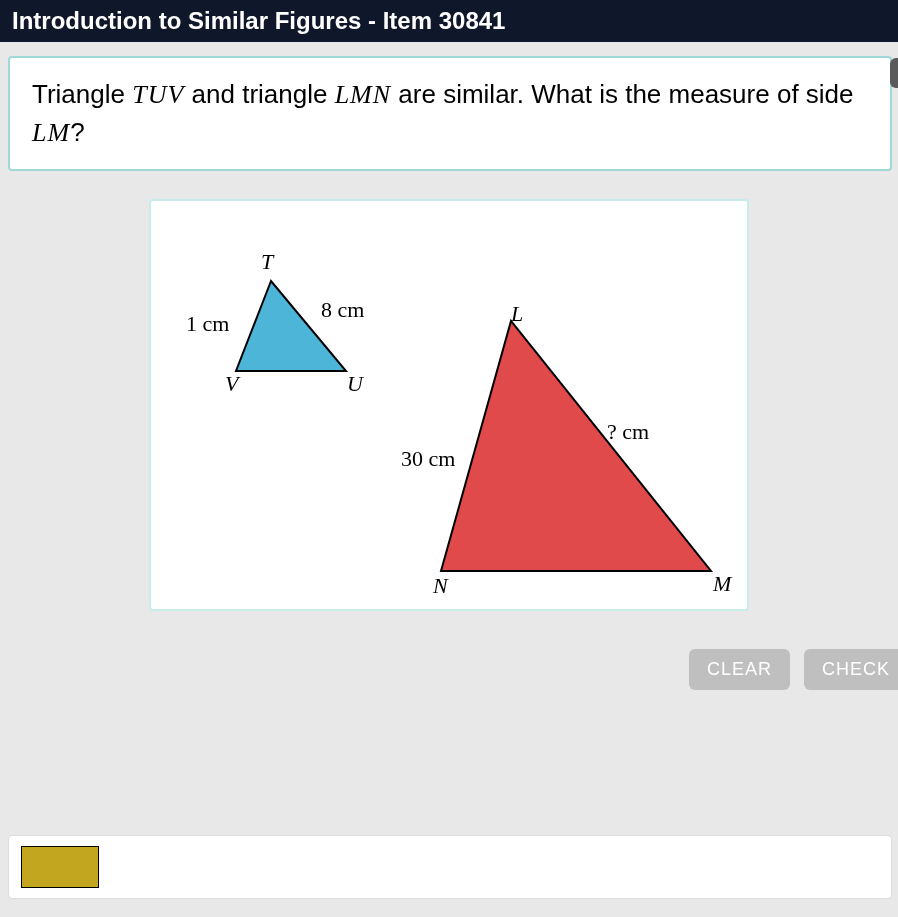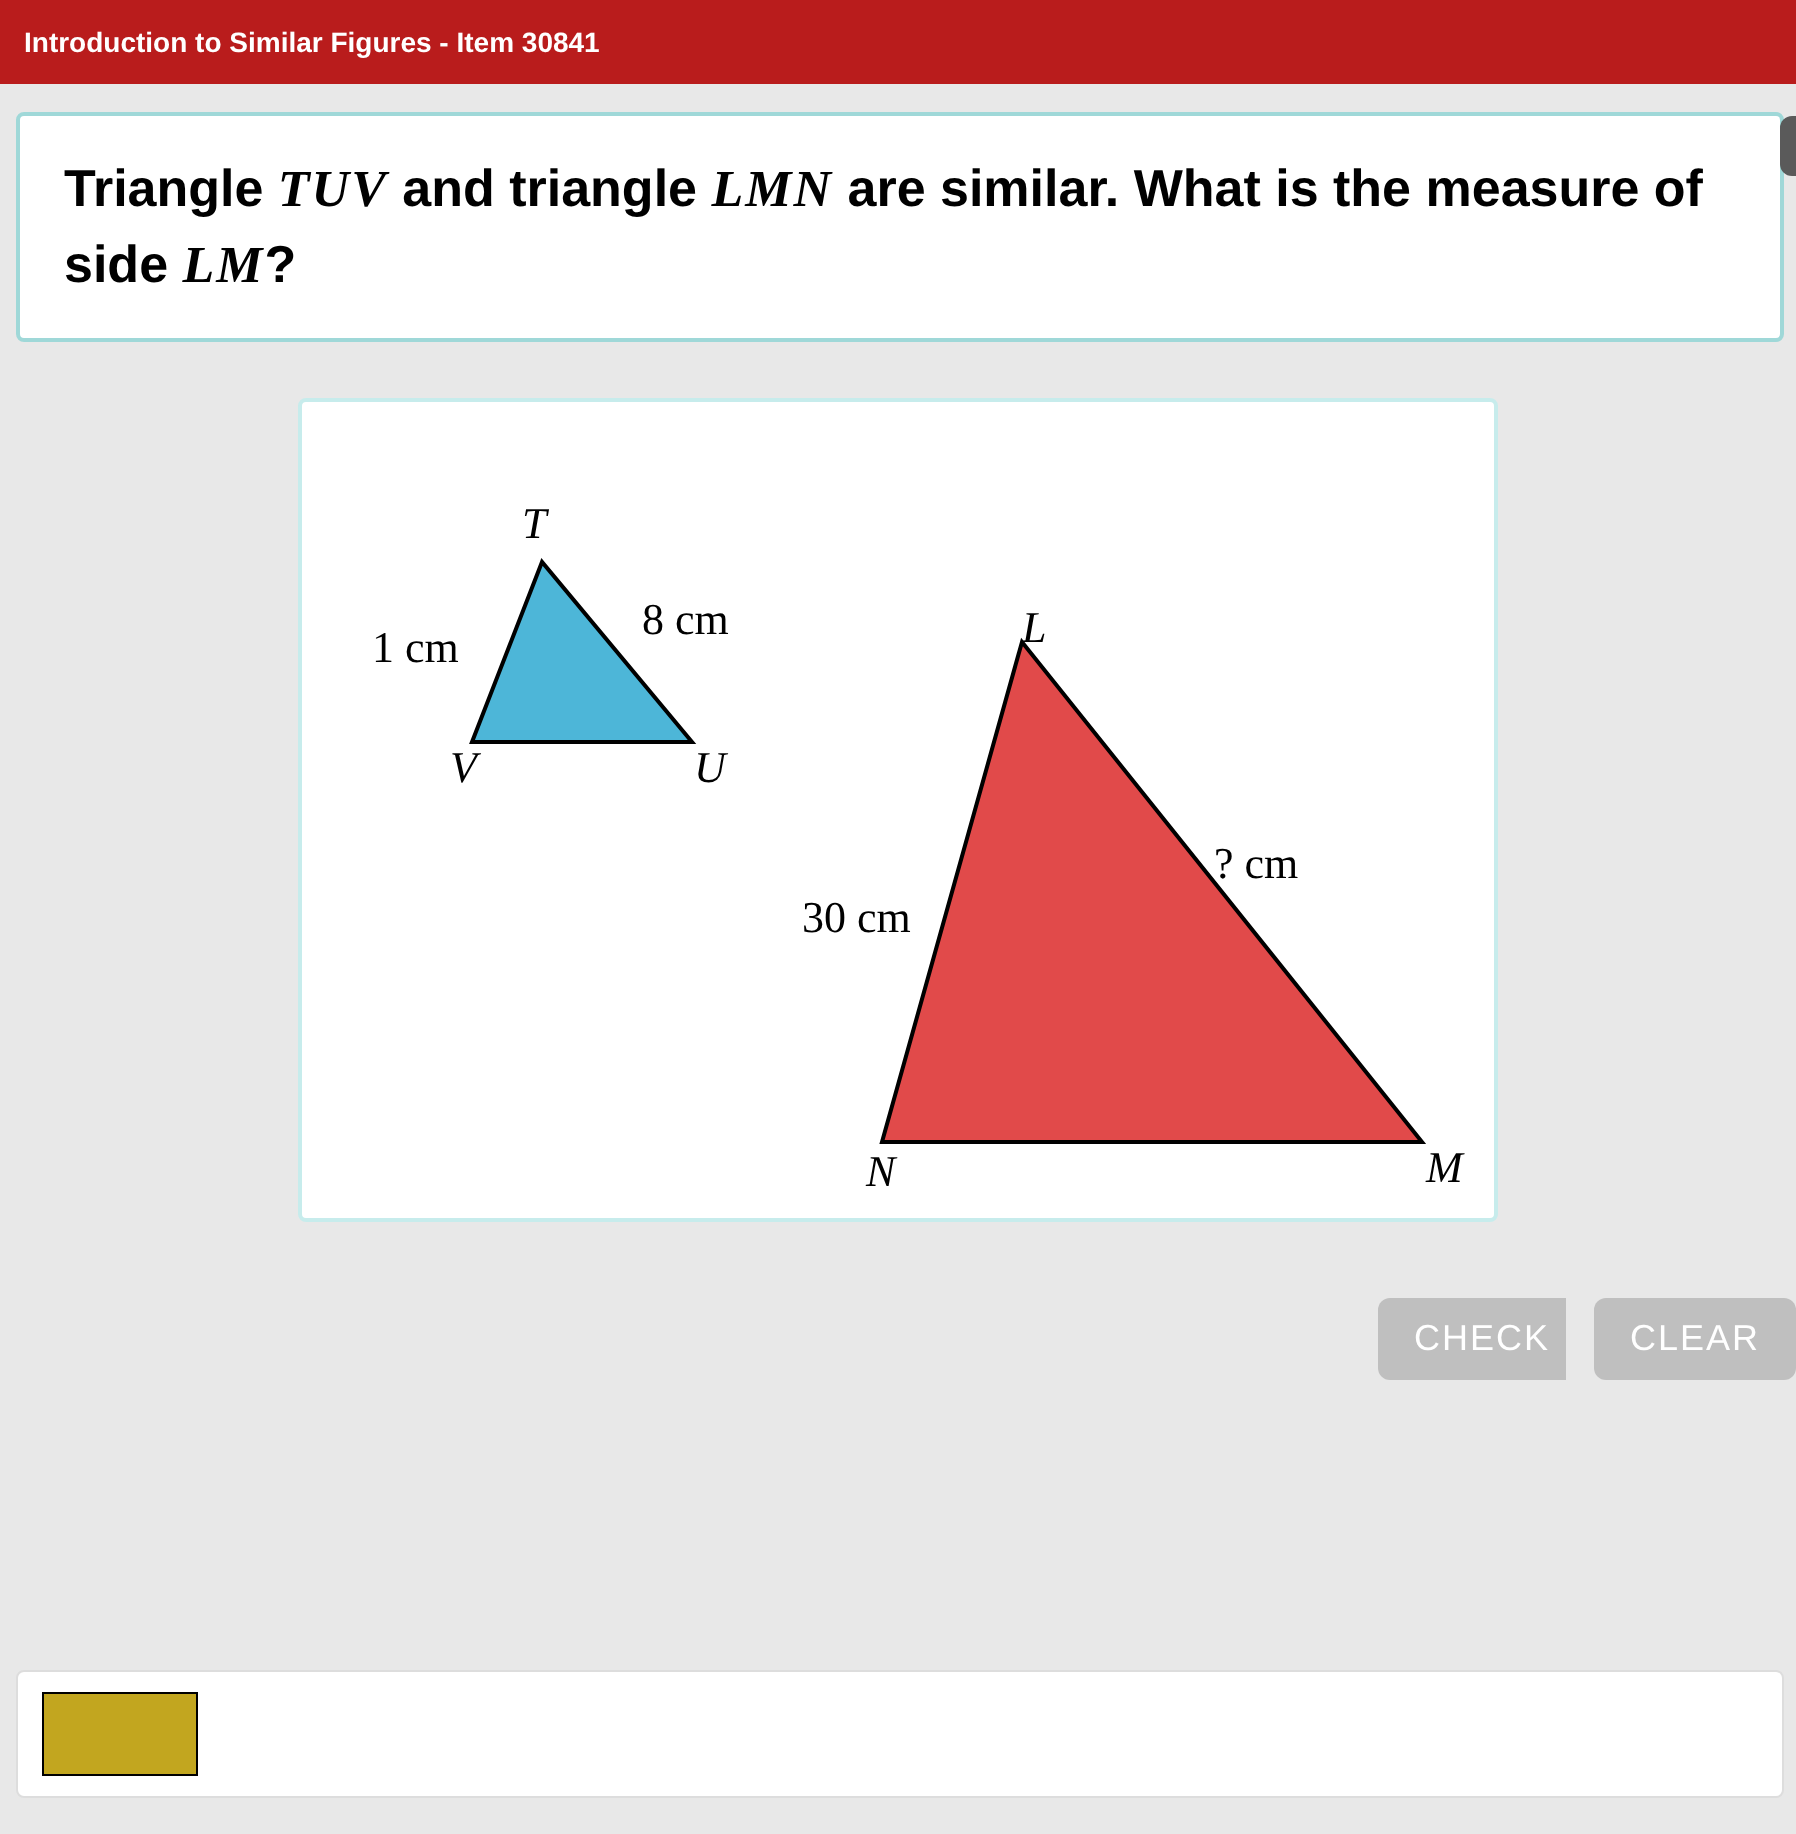--- a/index.html
+++ b/index.html
@@ -5,40 +5,39 @@
   * { box-sizing: border-box; margin: 0; padding: 0; }
   body {
     font-family: Arial, Helvetica, sans-serif;
     background: #e8e8e8;
     width: 898px;
     height: 917px;
     overflow: hidden;
     position: relative;
   }
   .header-bar {
-    background: #b91c1c;
+    background: #0f172a;
     color: #fff;
     font-weight: bold;
-    font-size: 14px;
+    font-size: 24px;
     padding: 8px 12px;
     height: 42px;
     display: flex;
     align-items: center;
   }
   .question-box {
     background: #fff;
     border: 2px solid #9fd8d8;
     border-radius: 4px;
     margin: 14px 0 0 8px;
     padding: 18px 22px;
     width: 884px;
     font-size: 26px;
     line-height: 1.45;
     color: #000;
-    font-weight: bold;
   }
   .question-box .mathvar {
     font-family: "Times New Roman", serif;
     font-style: italic;
     letter-spacing: 1px;
   }
   .diagram-wrap {
     display: flex;
     justify-content: center;
     margin-top: 28px;
@@ -145,19 +144,19 @@
 
     <div class="dlabel italic" style="left:360px; top:100px;">L</div>
     <div class="dlabel italic" style="left:282px; top:372px;">N</div>
     <div class="dlabel italic" style="left:562px; top:370px;">M</div>
     <div class="dlabel" style="left:250px; top:245px;">30 cm</div>
     <div class="dlabel" style="left:456px; top:218px;">? cm</div>
   </div>
 </div>
 
 <div class="button-row">
+  <button class="btn">CLEAR</button>
   <button class="btn" style="border-radius:6px 0 0 6px; padding-right:8px;">CHECK</button>
-  <button class="btn">CLEAR</button>
 </div>
 
 <div class="answer-bar">
   <input class="answer-input" type="text" value="" style="">
 </div>
 
 </body></html>

